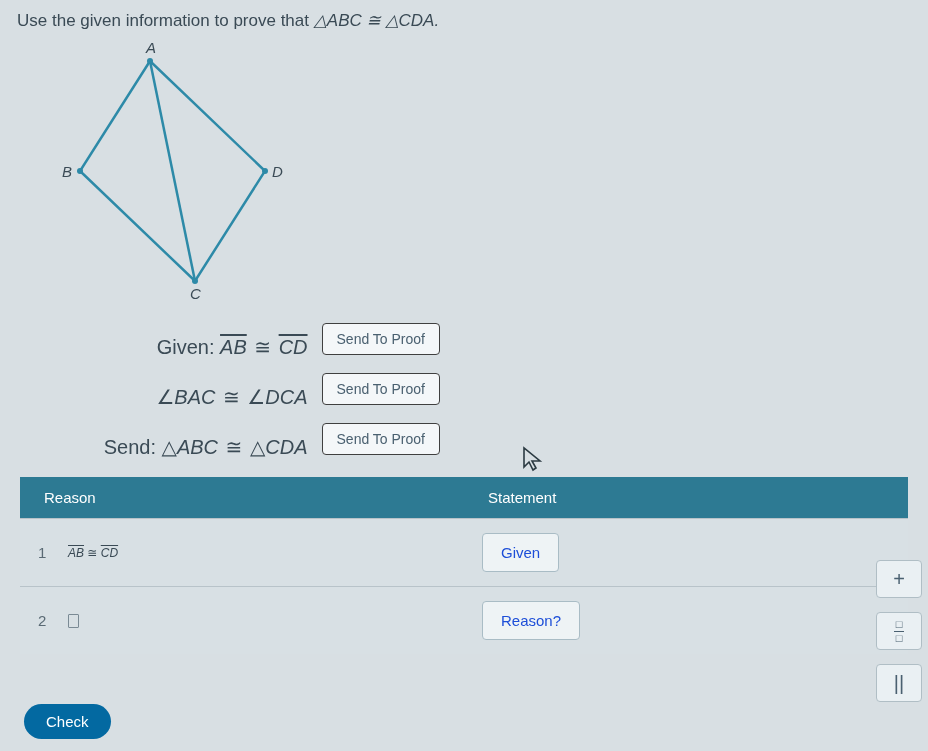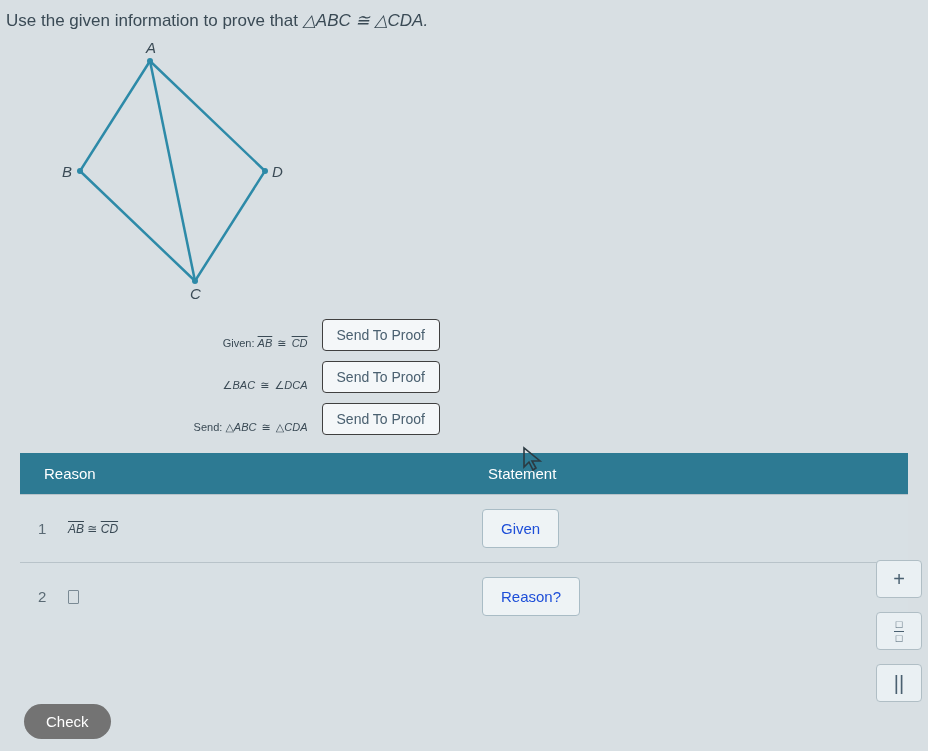--- a/index.html
+++ b/index.html
@@ -6,21 +6,21 @@
     body {
       font-family: Arial, Helvetica, sans-serif;
       background: #d8dfe3;
       width: 928px;
       height: 751px;
       position: relative;
       overflow: hidden;
       color: #3a4a55;
     }
     .instruction {
-      padding: 10px 0 0 6px;
+      padding: 10px 0 0 17px;
       font-size: 17px;
       color: #3a4a55;
     }
     .math-it { font-style: italic; }
     .figure-area {
       position: relative;
       width: 260px;
       height: 260px;
       margin: 10px 0 0 40px;
     }
@@ -37,21 +37,21 @@
       width: 400px;
     }
     .given-row {
       display: flex;
       align-items: center;
       justify-content: flex-end;
       gap: 14px;
       margin-bottom: 10px;
     }
     .given-text {
-      font-size: 11px;
+      font-size: 20px;
       color: #3a4a55;
       text-align: right;
       margin-top: 16px;
     }
     .overline { text-decoration: overline; font-style: italic; }
     .cong { padding: 0 2px; }
     .stp-btn {
       background: #f4f7f9;
       border: 1px solid #404040;
       border-radius: 4px;
@@ -110,21 +110,21 @@
       display:inline-block;
       width: 11px;
       height: 14px;
       border: 1px solid #7a8a94;
       border-radius: 1px;
     }
     .check-btn {
       position: absolute;
       left: 24px;
       bottom: 12px;
-      background: #737373;
+      background: #0369a1;
       color: #fff;
       border: none;
       border-radius: 18px;
       padding: 9px 22px;
       font-size: 15px;
       cursor: pointer;
     }
     .right-rail {
       position: absolute;
       right: 0;

